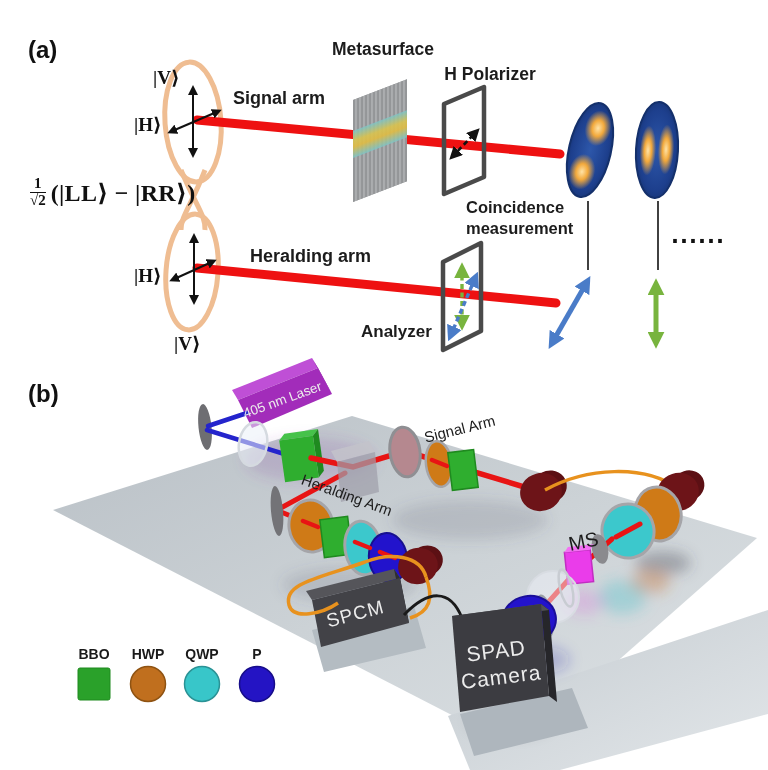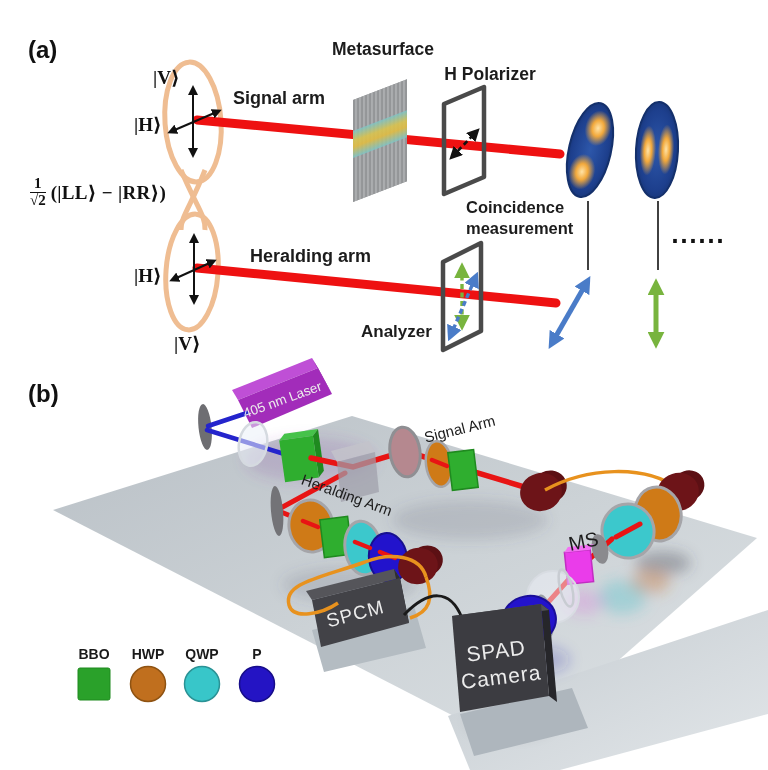--- a/index.html
+++ b/index.html
@@ -10,21 +10,21 @@
   .panel-label{font-family:"Liberation Sans","DejaVu Sans",sans-serif;font-weight:700;font-size:24px;fill:#111;}
   .ket{font-family:"Liberation Serif","DejaVu Serif",serif;font-weight:700;font-size:19px;fill:#111;}
   .lbl3d{font-family:"Liberation Sans","DejaVu Sans",sans-serif;fill:#1c1c1c;}
   .boxtxt{font-family:"Liberation Sans","DejaVu Sans",sans-serif;fill:#ececec;}
   .legend-lbl{font-family:"Liberation Sans","DejaVu Sans",sans-serif;font-weight:600;font-size:14px;fill:#1a1a1a;}
   .dots{font-family:"DejaVu Sans",sans-serif;font-weight:700;font-size:21px;fill:#111;letter-spacing:1px;}
   #formula{position:absolute;left:30px;top:176px;display:flex;align-items:center;gap:5px;
            font-family:"Liberation Serif","DejaVu Serif",serif;font-weight:700;color:#111;}
   #formula .frac{display:inline-flex;flex-direction:column;align-items:center;line-height:1.05;font-size:15px;}
   #formula .num{padding:0 4px;border-bottom:1.8px solid #111;}
-  #formula .expr{font-size:19px;letter-spacing:0.3px;}
+  #formula .expr{font-size:24px;letter-spacing:0.3px;}
 </style>
 </head>
 <body>
 
 <div id="figure">
 
 <svg width="768" height="770" viewBox="0 0 768 770">
   <defs>
     <marker id="ahB" viewBox="0 0 10 10" refX="7" refY="5" markerWidth="5" markerHeight="5" orient="auto-start-reverse">
           <path d="M0,0L10,5L0,10z" fill="#111"></path>

